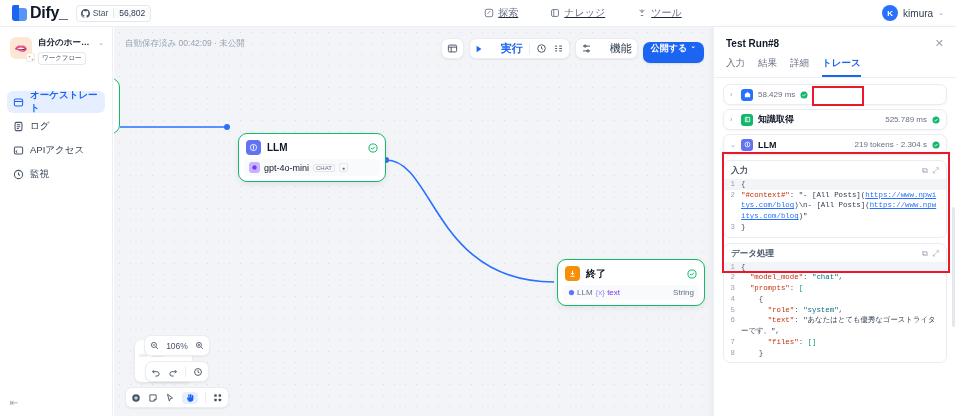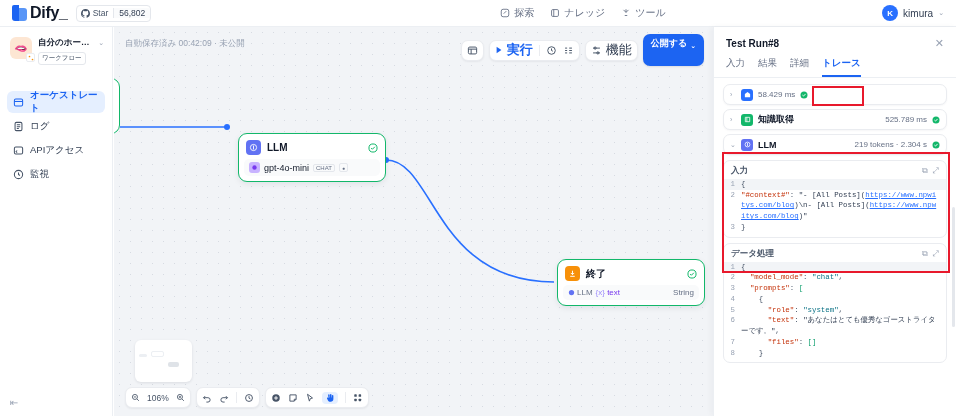--- a/index.html
+++ b/index.html
@@ -33,21 +33,21 @@
   .logo-text { font-size: 16px; font-weight: 700; letter-spacing: -0.3px; color: #101828; }
   .star-box {
     display:flex; align-items:center; height:17px;
     border:1px solid #e4e7ec; border-radius:4px; overflow:hidden; background:#fff;
     font-size:8.5px; color:#475467;
   }
   .star-left { display:flex; align-items:center; gap:3px; padding:0 5px 0 4px; }
   .star-count { padding:0 5px; border-left:1px solid #e4e7ec; background:#fafbfc; font-size:8.5px; color:#344054;}
   .gh-ico { width:9px; height:9px; }
 
-  .hdr-center { flex: 1; display:flex; align-items:flex-start; justify-content:center; gap: 4px; }
+  .hdr-center { flex: 1; display:flex; align-items:flex-start; justify-content:center; gap: 20px; text-decoration: underline; }
   .nav-item {
     display:flex; align-items:center; gap:4px; font-size:10px; color:#667085;
     padding: 3px 6px; border-radius: 6px; cursor:pointer;
   }
   .nav-pill {
     display:flex; align-items:center; gap:5px; background:#fff;
     border:1px solid #eaecf0; border-radius:12px; padding:2px 9px 2px 7px;
     box-shadow: 0 1px 2px rgba(16,24,40,.05);
   }
   .nav-pill .a { color:#1c64f2; font-weight:600; font-size:10px; display:flex; align-items:center; gap:4px; }
@@ -109,27 +109,27 @@
     position:absolute; left:8px; top:10px; font-size:8.5px; color:#98a2b3;
     background:rgba(242,244,247,.6); padding:1px 3px; border-radius:3px;
   }
   #canvas-toolbar {
     position:absolute; right:10px; top:7px; display:flex; align-items:center; gap:5px;
   }
   .tb-group {
     display:flex; align-items:center; background:#fff; border:1px solid #eaecf0;
     border-radius:7px; box-shadow:0 1px 2px rgba(16,24,40,.06); height:21px; padding:0 5px; gap:6px;
   }
-  .tb-btn { display:flex; align-items:center; gap:4px; font-size:13px; color:#344054; cursor:pointer; }
+  .tb-btn { display:flex; align-items:center; gap:18px; font-size:11px; color:#344054; cursor:pointer; }
   .tb-run { color:#1c64f2; font-weight:600; }
   .tb-div { width:1px; height:11px; background:#eaecf0; }
   .publish-btn {
     height:21px; background:#1c64f2; color:#fff; border-radius:7px;
-    display:flex; align-items:flex-end; gap:3px; padding:16px 8px; font-size:9px; font-weight:600;
-    box-shadow:0 1px 2px rgba(16,24,40,.1); cursor:pointer;
+    display:flex; align-items:flex-start; gap:3px; padding:0 8px; font-size:9px; font-weight:600;
+    box-shadow:0 1px 2px rgba(16,24,40,.1); cursor:pointer;margin-top:8px;
   }
 
   
   .node {
     position:absolute; background:#fff; border-radius:9px;
     border:1.5px solid #12b76a; box-shadow:0 2px 6px rgba(16,24,40,.08);
     padding:5px; width:148px;
   }
   .node-head { display:flex; align-items:center; gap:6px; padding:1px 2px 4px 2px; }
   .node-ico { width:15px; height:15px; border-radius:4px; display:flex; align-items:center; justify-content:center; flex:none;}
@@ -159,21 +159,21 @@
 
   
   #minimap {
     position:absolute; left:21px; top:313px; width:57px; height:42px;
     background:#fff; border-radius:6px; box-shadow:0 1px 3px rgba(16,24,40,.1);
     overflow:hidden;
   }
   .mm-box { position:absolute; background:#eceff3; border-radius:2px; }
 
   
-  #bottom-bar { position:absolute; left:11px; bottom:8px; display:flex; align-items:center; gap:5px; }
+  #bottom-bar { position:absolute; left:11px; bottom:8px; display:flex; align-items:center; gap:5px;flex-direction:column; }
   .bt-group {
     display:flex; align-items:center; background:#fff; border:1px solid #eaecf0; border-radius:7px;
     box-shadow:0 1px 2px rgba(16,24,40,.06); height:21px; padding:0 5px; gap:7px;
   }
   .bt-ico { font-size:9px; color:#475467; cursor:pointer; display:flex; align-items:center;}
   .zoom-lvl { font-size:8.5px; color:#475467; }
   .bt-active { background:#e5efff; border-radius:4px; padding:1px 3px; }
 
   
   #panel {

